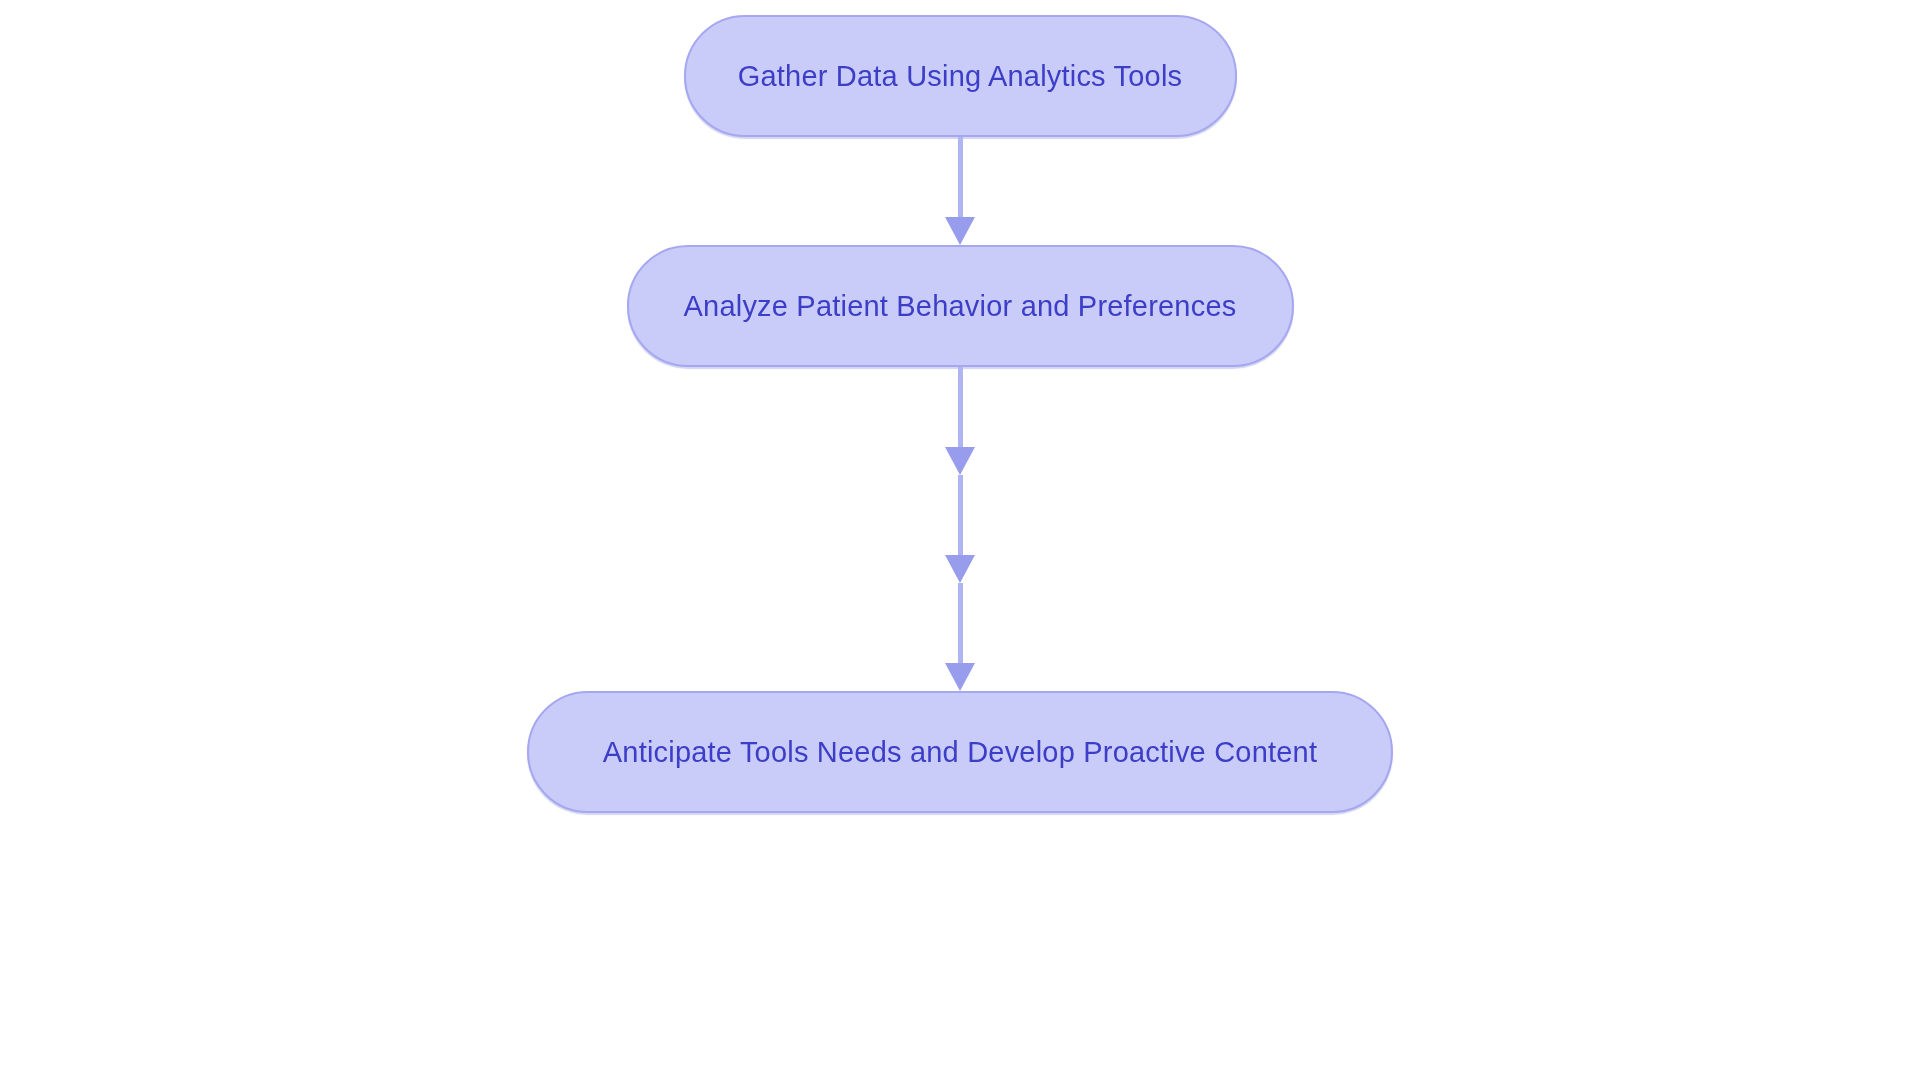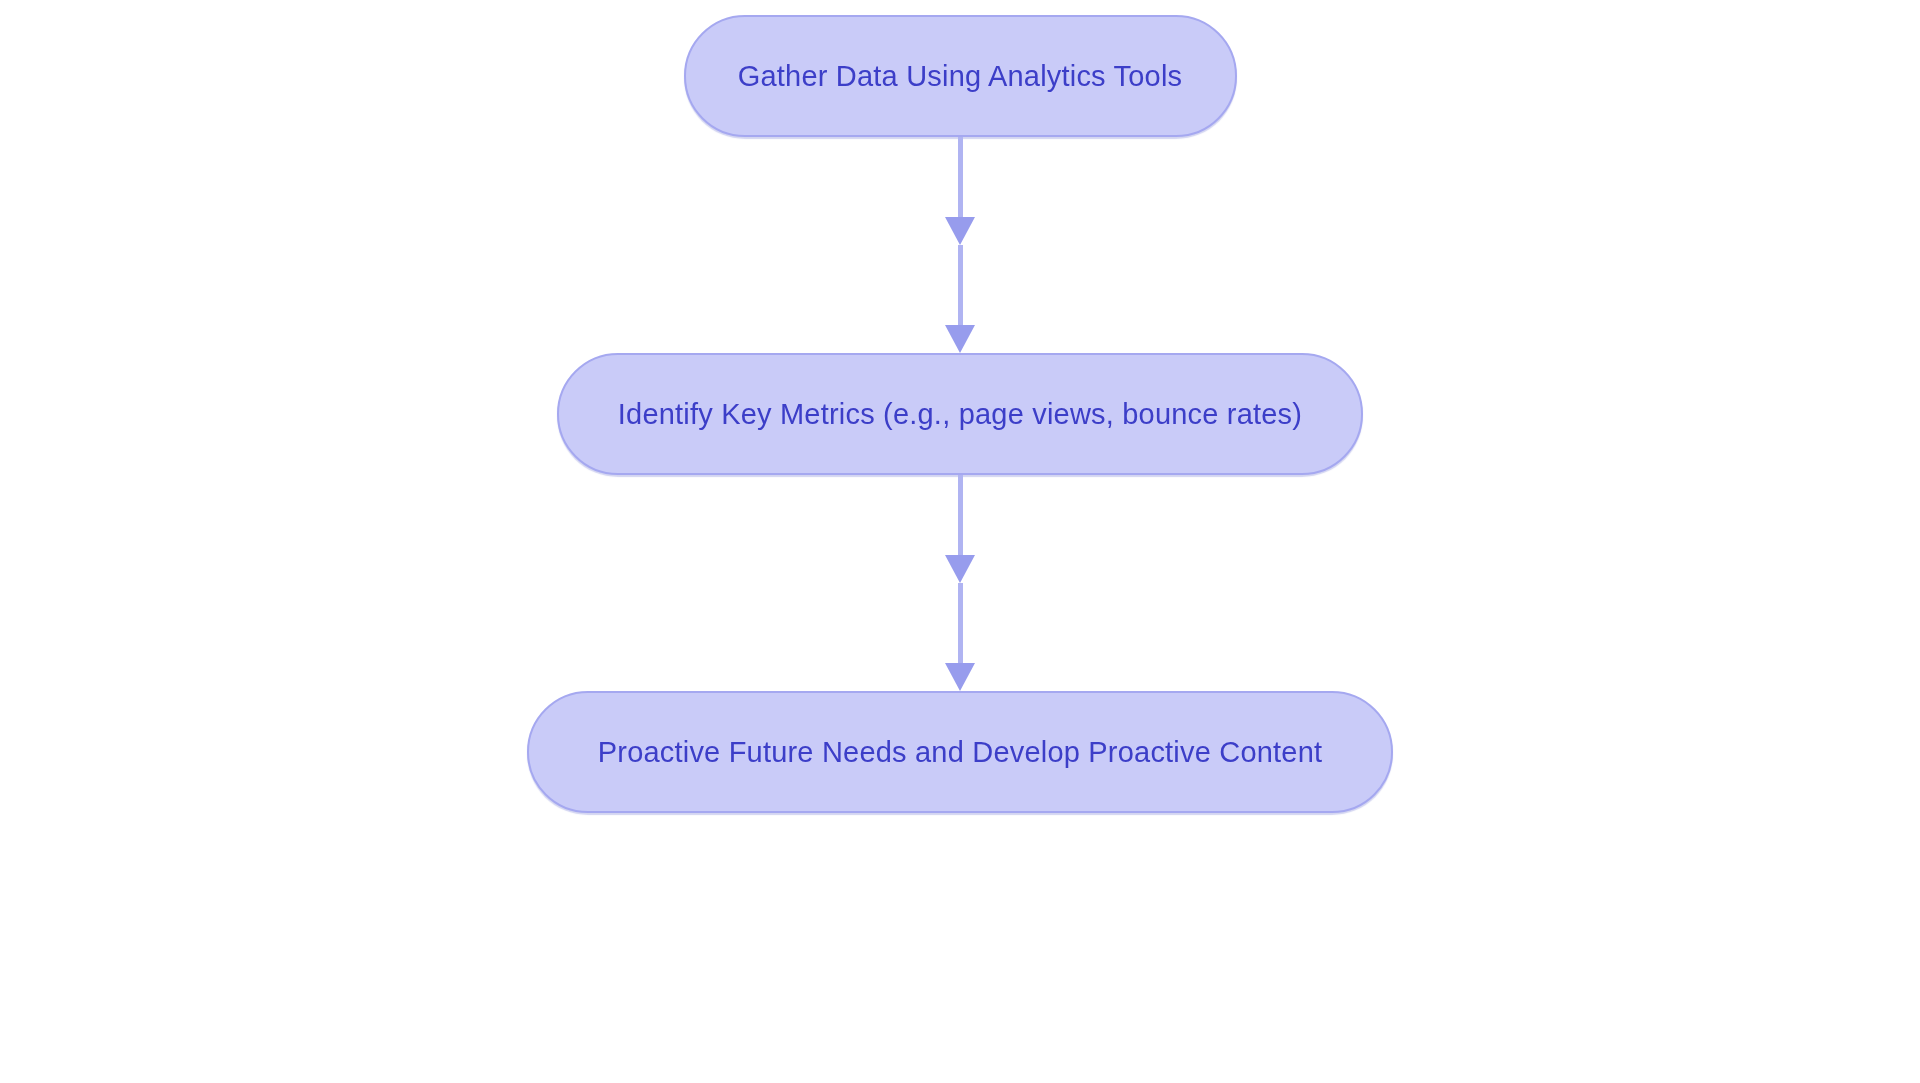--- a/index.html
+++ b/index.html
@@ -80,38 +80,38 @@
 
   <div class="node node-1">
     <span class="node-label">Gather Data Using Analytics Tools</span>
   </div>
 
   <div class="arrow">
     <div class="arrow-line"></div>
     <div class="arrow-head"></div>
   </div>
 
-
-  <div class="arrow">
-    <div class="arrow-line"></div>
-    <div class="arrow-head"></div>
-  </div>
-
-  <div class="node node-3">
-    <span class="node-label">Identify Key Metrics (e.g., page views, bounce rates)</span>
+  <div class="node node-2">
+    <span class="node-label">Analyze Patient Behavior and Preferences</span>
   </div>
 
   <div class="arrow">
     <div class="arrow-line"></div>
     <div class="arrow-head"></div>
   </div>
 
 
   <div class="arrow">
     <div class="arrow-line"></div>
     <div class="arrow-head"></div>
   </div>
 
+
+  <div class="arrow">
+    <div class="arrow-line"></div>
+    <div class="arrow-head"></div>
+  </div>
+
   <div class="node node-5">
-    <span class="node-label">Proactive Future Needs and Develop Proactive Content</span>
+    <span class="node-label">Anticipate Tools Needs and Develop Proactive Content</span>
   </div>
 
 </div>
 
 </body></html>

